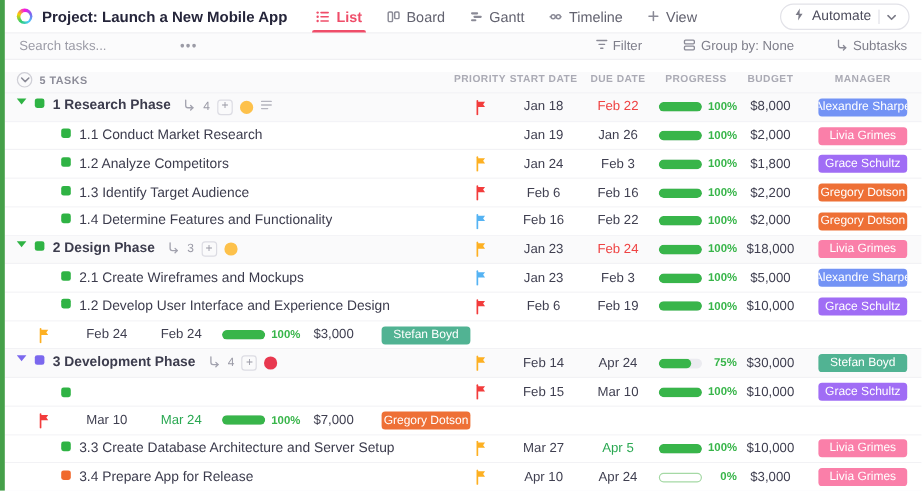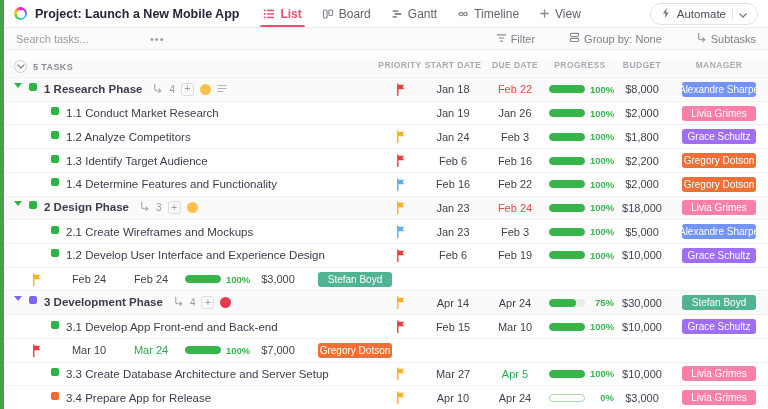--- a/index.html
+++ b/index.html
@@ -423,38 +423,37 @@
             <span class="plusbox">+</span>
             <span class="emoji" style="background: rgb(232, 56, 79);"></span>
           </span>
         </div>
         <div class="cell w0">
           <svg width="11" height="13" viewBox="0 0 11 13">
             <path d="M2.8 1v11.5" stroke="#fdb022" stroke-width="1.4" stroke-linecap="round" fill="none"></path>
             <path d="M2.8 1.8h6.4l-1.6 2.2 1.6 2.2H2.8z" fill="#fdb022"></path>
           </svg>
         </div>
-        <div class="cell w1 datecell">Apr 14</div>
+        <div class="cell w1 datecell">Feb 14</div>
         <div class="cell w2 datecell" style="color: rgb(63, 63, 80);">Apr 24</div>
         <div class="cell w3 prog">
           <span class="ptrack">
             <span class="pfill" style="width: 75%; background: rgb(56, 181, 74);"></span>
           </span>
           <span class="plabel" style="color: rgb(56, 181, 74);">75%</span>
         </div>
         <div class="cell w4">$30,000</div>
         <div class="cell w5">
           <span class="badge" style="background: rgb(81, 179, 147);">Stefan Boyd</span>
         </div>
       </div>
       <div class="row">
         <div class="namecell">
           <span class="task-indent"></span>
           <span class="square" style="background: rgb(47, 179, 68);"></span>
-          <span class="name">3.1 Develop App Front-end and Back-end</span>
         </div>
         <div class="cell w0">
           <svg width="11" height="13" viewBox="0 0 11 13">
             <path d="M2.8 1v11.5" stroke="#f23c3c" stroke-width="1.4" stroke-linecap="round" fill="none"></path>
             <path d="M2.8 1.8h6.4l-1.6 2.2 1.6 2.2H2.8z" fill="#f23c3c"></path>
           </svg>
         </div>
         <div class="cell w1 datecell">Feb 15</div>
         <div class="cell w2 datecell" style="color: rgb(63, 63, 80);">Mar 10</div>
         <div class="cell w3 prog">

